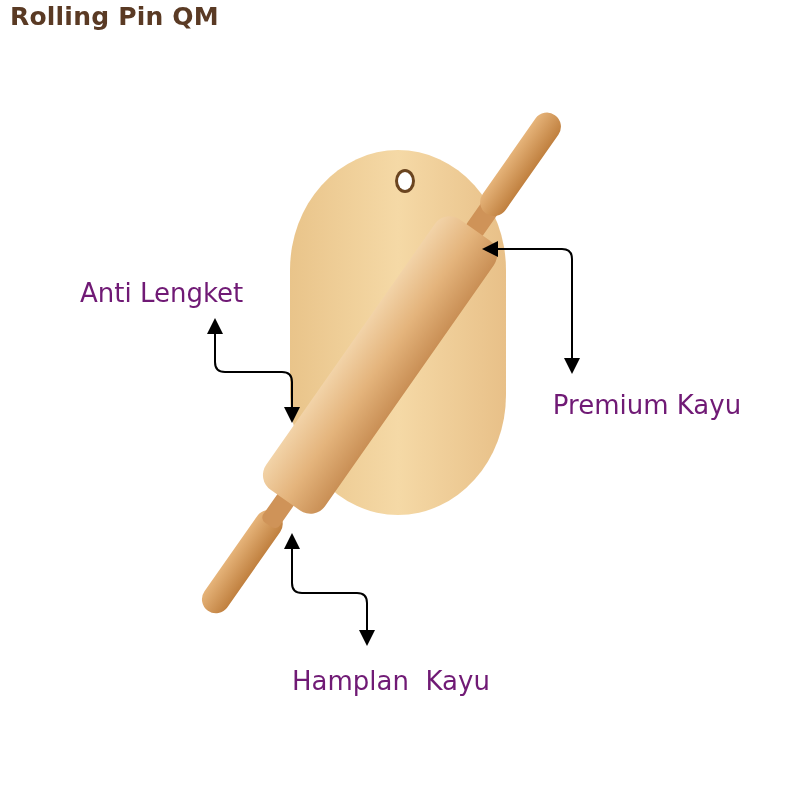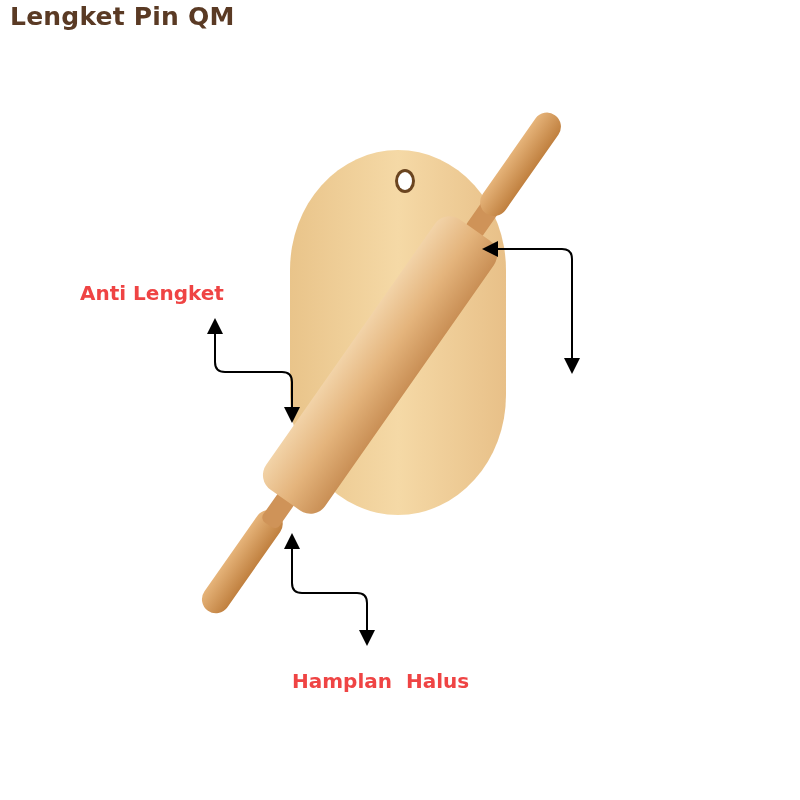--- a/index.html
+++ b/index.html
@@ -1,27 +1,27 @@
 <!DOCTYPE html>
 <html><head>
 <meta charset="utf-8">
 <style>
   html,body{margin:0;padding:0;}
   body{width:800px;height:800px;background:#ffffff;position:relative;overflow:hidden;font-family:"DejaVu Sans",sans-serif;}
   .title{position:absolute;left:10px;top:2px;font-size:25px;font-weight:bold;color:#5a3a24;letter-spacing:0.2px;}
-  .label{position:absolute;font-weight:bold;color:#ef4444;font-size:20px;line-height:42px;}
+  .label{position:absolute;font-weight:normal;color:#701a75;font-size:26px;line-height:42px;}
   #lbl-anti{left:80px;top:272px;}
   #lbl-premium{left:527px;top:384px;text-align:center;width:240px;}
   #lbl-hamplan{left:292px;top:660px;}
   svg.art{position:absolute;left:0;top:0;}
 </style>
 </head>
 <body>
 
-<div class="title">Lengket Pin QM</div>
+<div class="title">Rolling Pin QM</div>
 
 <svg class="art" width="800" height="800" viewBox="0 0 800 800">
   <defs>
     <linearGradient id="boardG" x1="0" x2="1" y1="0" y2="0">
       <stop offset="0" stop-color="#e9c48a"></stop>
       <stop offset="0.5" stop-color="#f5d9a6"></stop>
       <stop offset="1" stop-color="#e8c088"></stop>
     </linearGradient>
     <linearGradient id="pinG" x1="0" x2="0" y1="0" y2="1">
       <stop offset="0" stop-color="#f2d3a8"></stop>
@@ -60,14 +60,15 @@
     <path d="M520,249 L490,249" marker-end="url(#ah)"></path>
   </g>
   <g fill="none" stroke="#000" stroke-width="2">
     <path d="M292,560 L292,583 Q292,593 302,593 L357,593 Q367,593 367,603 L367,638" marker-end="url(#ah)"></path>
     <path d="M292,570 L292,541" marker-end="url(#ah)"></path>
   </g>
 </svg>
 
 <div class="label" id="lbl-anti">Anti Lengket</div>
 <div class="label" id="lbl-premium">
+  <div>Premium Kayu</div>
 </div>
-<div class="label" id="lbl-hamplan" style="white-space:pre;">Hamplan  Halus</div>
+<div class="label" id="lbl-hamplan" style="white-space:pre;">Hamplan  Kayu</div>
 
 </body></html>

